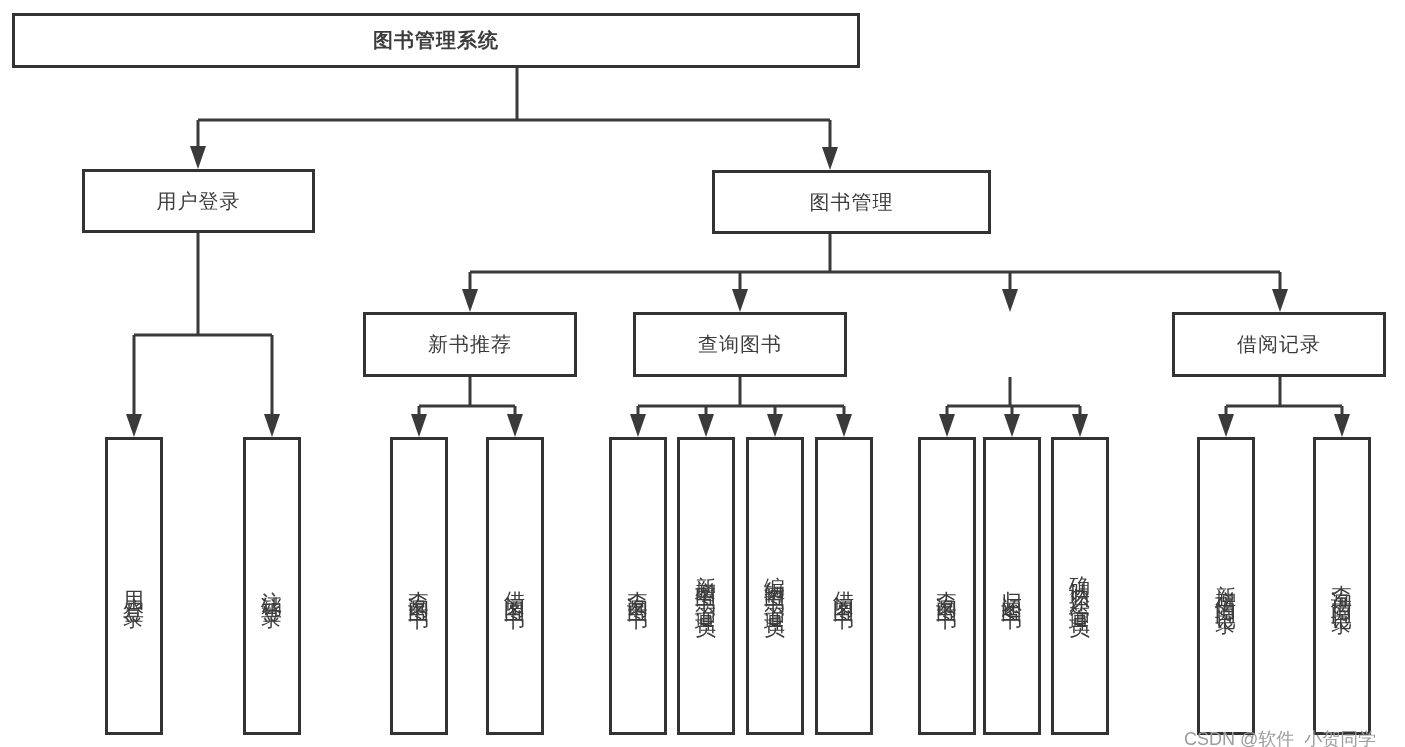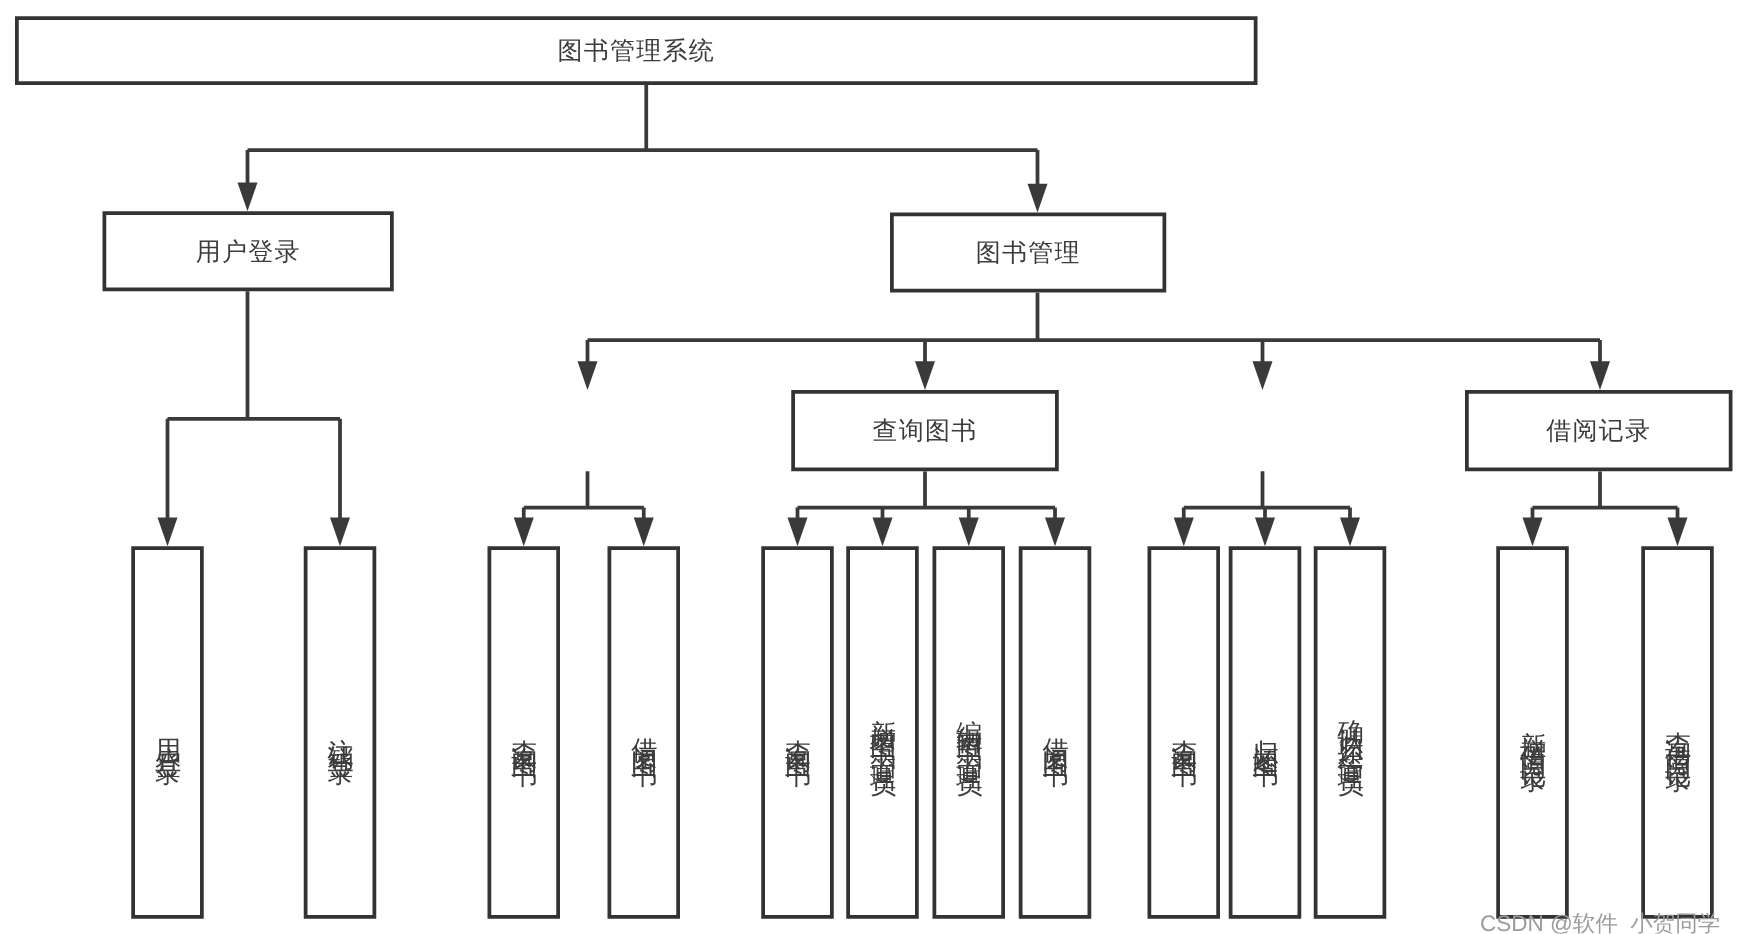--- a/index.html
+++ b/index.html
@@ -23,23 +23,23 @@
     background: #ffffff;
     border: 3px solid #333333;
     color: #3c3c3c;
     display: flex;
     align-items: center;
     justify-content: center;
     text-align: center;
     z-index: 2;
   }
   .node.h-label { font-size: 20px; letter-spacing: 1px; }
-  .node.root    { left: 12px;  top: 13px;  width: 994px; height: 55px; }
+  .node.root    { left: 12px;  top: 13px;  width: 848px; height: 55px; font-weight: bold; }
   .node.lvl2-a  { left: 82px;  top: 169px; width: 233px;  height: 64px; }
-  .node.lvl2-b  { left: 712px; top: 170px; width: 221px;  height: 64px; }
+  .node.lvl2-b  { left: 712px; top: 170px; width: 279px;  height: 64px; }
   .node.lvl3    { top: 312px; width: 214px; height: 65px; }
   .node.lvl3-0  { left: 363px; }
   .node.lvl3-1  { left: 633px; }
   .node.lvl3-2  { left: 902px; }
   .node.lvl3-3  { left: 1172px; }
   .node.leaf {
     top: 437px;
     width: 58px;
     height: 298px;
     writing-mode: vertical-rl;
@@ -101,20 +101,21 @@
       <polygon points="1218,414 1234,414 1226,437"></polygon>
       <polygon points="1334,414 1350,414 1342,437"></polygon>
     </g>
   </svg>
 
   <div class="node h-label root">图书管理系统</div>
 
   <div class="node h-label lvl2-a">用户登录</div>
   <div class="node h-label lvl2-b">图书管理</div>
 
+  <div class="node h-label lvl3 lvl3-0">新书推荐</div>
   <div class="node h-label lvl3 lvl3-1">查询图书</div>
   <div class="node h-label lvl3 lvl3-3">借阅记录</div>
 
   <div class="node leaf leaf-a0">用户登录</div>
   <div class="node leaf leaf-a1">注销登录</div>
 
   <div class="node leaf leaf-b0">查询图书</div>
   <div class="node leaf leaf-b1">借阅图书</div>
 
   <div class="node leaf leaf-c0">查询图书</div>

